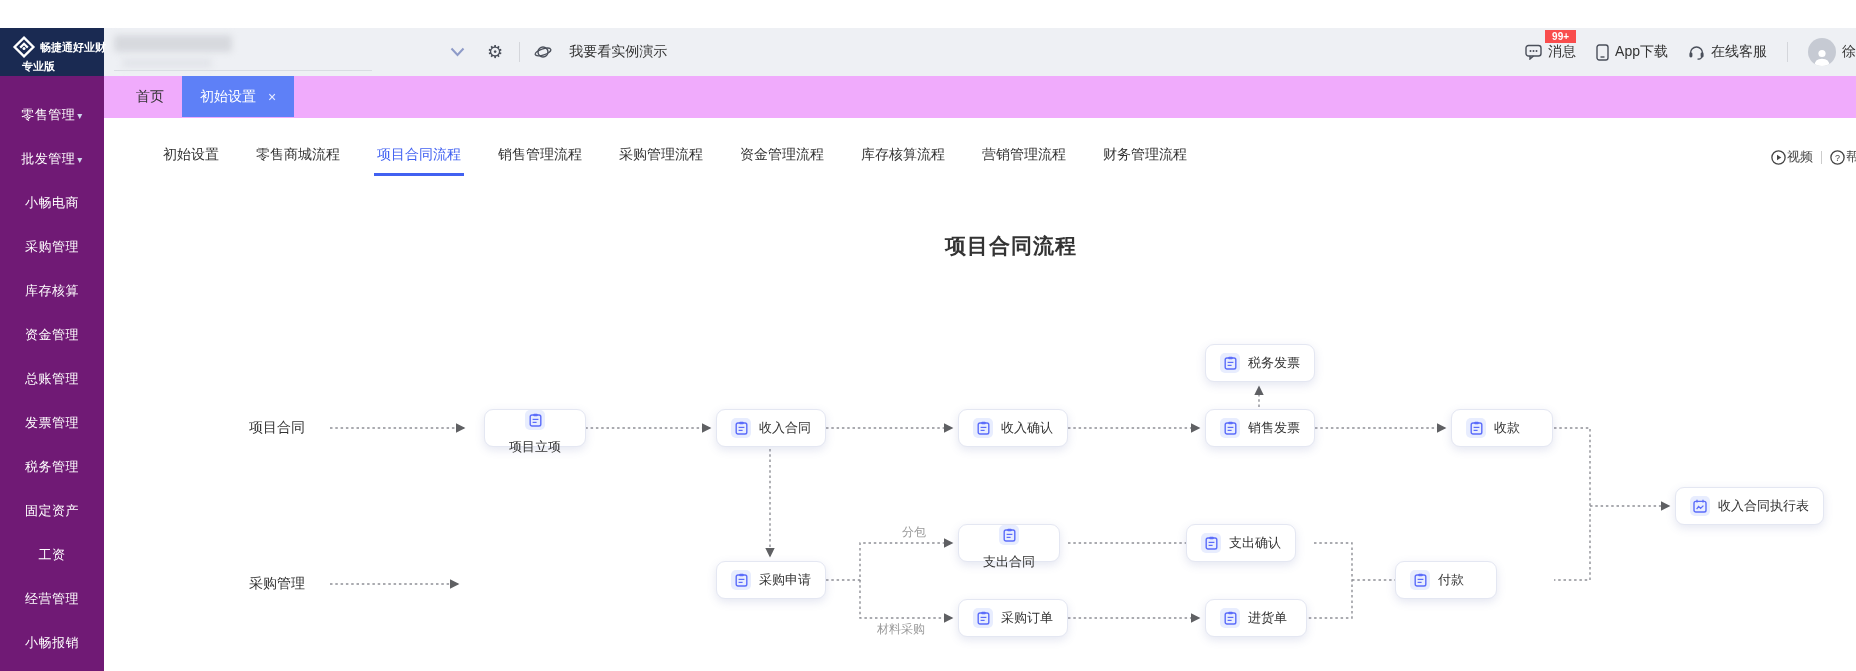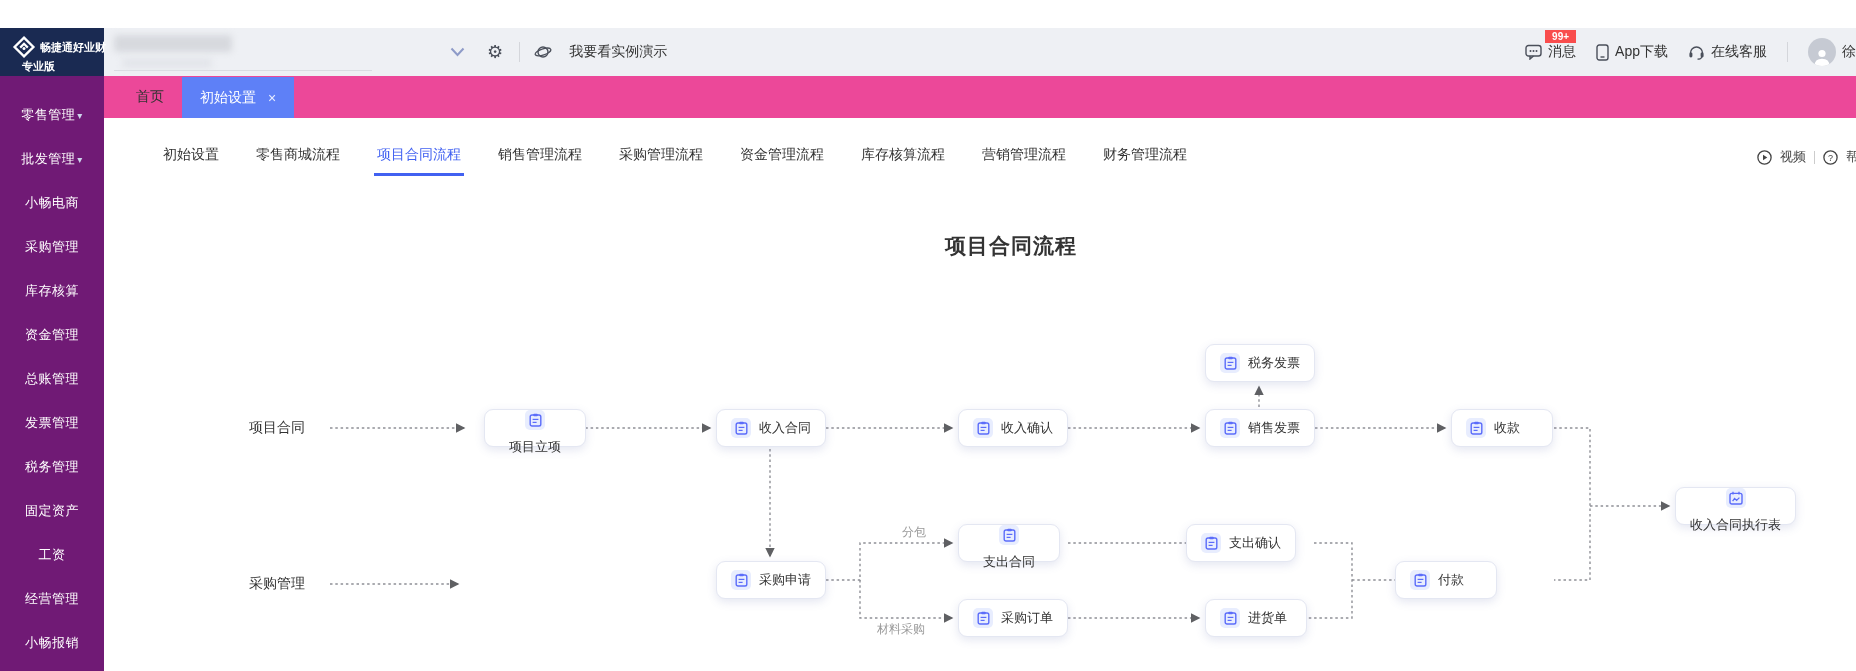--- a/index.html
+++ b/index.html
@@ -36,34 +36,34 @@
   .vdiv { width:1px; height:20px; background:#d4d6db; margin:0 14px 0 16px; }
   .demo-link { display:flex; align-items:center; gap:17px; font-size:14px; color:#333; cursor:pointer; }
   .top-right { display:flex; align-items:center; gap:20px; margin-left:auto; margin-right:-14px; }
   .tr-item { display:flex; align-items:center; gap:6px; font-size:14px; color:#333; cursor:pointer; position:relative; white-space:nowrap; }
   .badge { position:absolute; top:-13px; left:20px; background:#f94d4d; color:#fff; font-size:10px;
     padding:1px 7px; border-radius:0; font-weight:bold; }
   .avatar { width:28px; height:28px; border-radius:50%; background:#c6cad3; display:flex; align-items:flex-end; justify-content:center; overflow:hidden; }
   .user-name { font-size:14px; color:#333; white-space:nowrap; }
 
   
-  .tabrow { height:42px; background:#ec4899; display:flex; align-items:flex-end; }
+  .tabrow { height:42px; background:#f0abfc; display:flex; }
   .tab-home { height:42px; display:flex; align-items:center; padding:0 10px; margin-left:22px; font-size:14px; color:#333; cursor:pointer; }
   .tab-active { height:41px; background:#5e80f7; color:#fff; display:flex; align-items:center; gap:12px;
     padding:0 18px; margin-left:8px; font-size:14px; cursor:pointer; }
   .tab-close { font-size:14px; color:#e8edff; cursor:pointer; }
 
   
   .content { flex:1; background:#fff; position:relative; }
   .subtabs { height:58px; display:flex; align-items:flex-end; padding:0 0 9px 56px; gap:31px; position:relative; }
   .subtab { font-size:14px; color:#333; padding:0 3px 9px 3px; margin-bottom:-9px; cursor:pointer; border-bottom:3px solid transparent; white-space:nowrap; }
   .subtab.active { color:#4161f1; border-bottom-color:#4161f1; }
   .subtab-right { position:absolute; right:-16px; bottom:10px; display:flex; align-items:center; gap:8px; font-size:13px; color:#444; }
   .subtab-right .vdiv2 { width:1px; height:13px; background:#ccc; }
-  .sr-item { display:flex; align-items:center; gap:8px; cursor:pointer; white-space:nowrap; }
+  .sr-item { display:flex; align-items:center; gap:1px; cursor:pointer; white-space:nowrap; }
 
   
   .flow { position:relative; width:1752px; height:495px; }
   .flow-title { position:absolute; left:907px; top:70px; transform:translate(-50%,-50%);
     font-size:21px; font-weight:bold; color:#333; letter-spacing:1px; }
   .flow-svg { position:absolute; left:0; top:0; }
   .flow-svg polyline { fill:none; stroke:#8f9096; stroke-width:1.4; stroke-dasharray:2.5 2.8; }
   .lane-label { position:absolute; transform:translate(-50%,-50%); font-size:14px; color:#333; white-space:nowrap; }
   .edge-label { position:absolute; transform:translate(-50%,-50%); font-size:12px; color:#999; white-space:nowrap; }
   .flow-node { position:absolute; height:38px; min-width:102px; background:#fff; border:1px solid #e4e7f2;
@@ -395,21 +395,21 @@
               <span class="tile">
                 <svg class="icon-svg" width="13" height="14" viewBox="0 0 13 14">
                   <rect x="1.2" y="2" width="10.6" height="11" rx="1.8" fill="none" stroke="#5b6cfa" stroke-width="1.4"></rect>
                   <rect x="4.2" y="0.8" width="4.6" height="2.4" rx="1" fill="#5b6cfa"></rect>
                   <line x1="3.6" y1="6.4" x2="9.4" y2="6.4" stroke="#5b6cfa" stroke-width="1.2"></line>
                   <line x1="3.6" y1="9.4" x2="7.6" y2="9.4" stroke="#5b6cfa" stroke-width="1.2"></line>
                 </svg>
               </span>
               <span class="nlabel">进货单</span>
             </div>
-            <div class="flow-node" style="left: 1571px; top: 311px; flex-direction: column;">
+            <div class="flow-node" style="left: 1571px; top: 311px;">
               <span class="tile">
                 <svg class="icon-svg" width="14" height="14" viewBox="0 0 14 14">
                   <rect x="1" y="2.4" width="12" height="10.6" rx="1.8" fill="none" stroke="#5b6cfa" stroke-width="1.4"></rect>
                   <line x1="4" y1="0.8" x2="4" y2="3.4" stroke="#5b6cfa" stroke-width="1.3"></line>
                   <line x1="10" y1="0.8" x2="10" y2="3.4" stroke="#5b6cfa" stroke-width="1.3"></line>
                   <path d="M3.6 10.2 L5.6 7.4 L7.6 9.4 L10.4 6.6" fill="none" stroke="#5b6cfa" stroke-width="1.3"></path>
                 </svg>
               </span>
               <span class="nlabel">收入合同执行表</span>
             </div>

